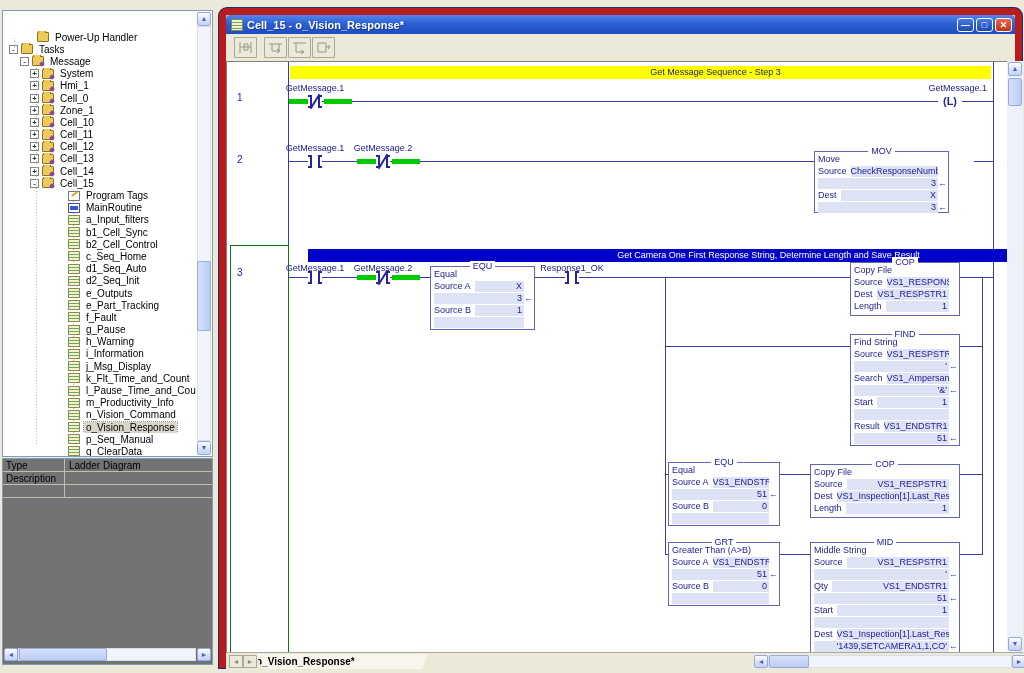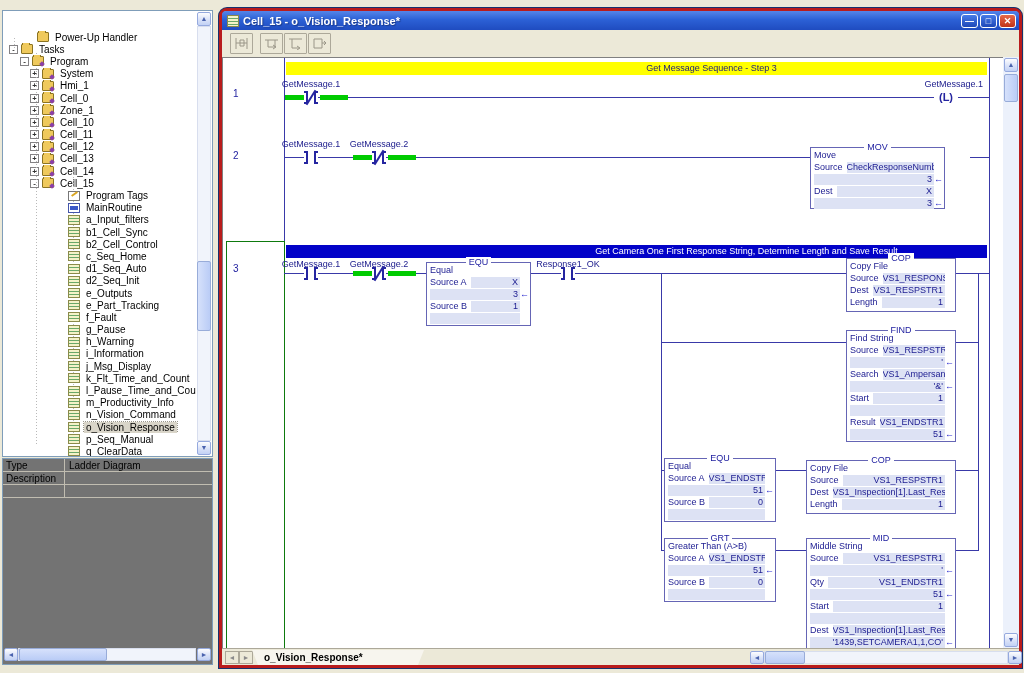--- a/index.html
+++ b/index.html
@@ -46,21 +46,21 @@
   .sbtn { position:absolute; background:linear-gradient(180deg,#FDFDFF,#D7E0F7 60%,#C3D2F5);
     border:1px solid #95A9DE; border-radius:2px; color:#4A63AE; font-size:7px;
     text-align:center; line-height:11px; }
   .sthumb { position:absolute; background:linear-gradient(90deg,#D6E1FB,#BACCF6);
     border:1px solid #98ACD9; border-radius:2px; }
   .sthumb.h { background:linear-gradient(180deg,#D6E1FB,#BACCF6); }
   .strack { position:absolute; background:#F1F4FB; border:1px solid #D8DEEE; }
 
   
   #child-window { position:absolute; left:219px; top:8px; width:803px; height:660px;
-    border:3px solid #b91c1c; border-radius:8px 8px 0 0; background:#ECE9D8;
+    border:7px solid #b91c1c; border-radius:8px 8px 0 0; background:#ECE9D8;
     box-shadow:0 0 0 1px #16326E; }
   #titlebar { position:absolute; left:0; top:0; width:100%; height:19px;
     background:linear-gradient(180deg,#5585E8 0%,#2C61D6 45%,#1F4CC0 100%);
     border-radius:4px 4px 0 0; display:flex; align-items:center; padding:0 3px; }
   #title-icon { width:12px; height:12px; margin:0 4px 0 2px; }
   #title-text { color:#fff; font-size:11px; font-weight:bold; flex:1;
     text-shadow:1px 1px 1px #1a3a8a; }
   .wbtn { width:17px; height:14px; margin-left:2px; border:1px solid #fff; border-radius:3px;
     background:linear-gradient(180deg,#477BE8,#1E48B8); color:#fff; font-size:9px;
     line-height:12px; text-align:center; font-weight:bold; }
@@ -73,21 +73,21 @@
 
   
   #ladder { position:absolute; left:0; top:46px; width:781px; height:591px; background:#fff;
     border-top:1px solid #808080; border-left:1px solid #808080; overflow:hidden; }
   #ladder-vscroll { position:absolute; left:781px; top:46px; width:16px; height:591px; background:#ECF1FB; }
   .wire { position:absolute; height:1px; background:#3939A8; }
   .vwire { position:absolute; width:1px; background:#3939A8; }
   .rnum { position:absolute; font-size:10px; color:#2222A0; width:40px; }
   .cmt { position:absolute; height:13px; font-size:9px; line-height:13px; text-align:center; }
   .cy { background:#FFFF00; color:#1c1c7a; }
-  .cbl { background:#0202C8; color:#fff; }
+  .cbl { background:#0202C8; color:#fff;margin-left:18px; }
   .clabel { position:absolute; font-size:9px; color:#20208E; height:10px; line-height:10px;
     text-align:center; white-space:nowrap; }
   .ct { position:absolute; width:14px; height:13px; background:#fff; }
   .cb { position:absolute; top:0; width:4px; height:13px; border:2px solid #2525A0; }
   .cb.l { left:0; border-left:none; } .cb.r { right:0; border-right:none; }
   .sl { position:absolute; left:6px; top:-2px; width:2px; height:17px; background:#2525A0;
     transform:rotate(32deg); }
   .pw { position:absolute; height:5px; background:#00CB00; }
   .coil { position:absolute; width:24px; height:14px; background:#fff; color:#2525A0;
     font-size:11px; font-weight:bold; text-align:center; line-height:13px; }
@@ -104,21 +104,21 @@
     overflow:hidden; height:11px; }
   .bra { width:8px; flex:none; color:#2D2DD0; font-weight:bold; font-size:9px; text-align:right; }
 
   
   #tabbar { position:absolute; left:0; top:637px; width:797px; height:17px; background:#ECE9D8;
     border-top:1px solid #ACA899; }
   .navbtn { position:absolute; top:2px; width:14px; height:13px; background:#ECE9D8;
     border:1px solid #ACA899; color:#8a8a8a; font-size:7px; line-height:11px; text-align:center; }
   #routine-tab { position:absolute; left:30px; top:1px; width:172px; height:15px; background:#F7F5EE;
     clip-path:polygon(0 0, 172px 0, 166px 100%, 6px 100%); filter:drop-shadow(0 1px 0 #999); }
-  #routine-tab span { display:block; font-size:10px; font-weight:bold; line-height:15px; padding-left:12px; }
+  #routine-tab span { display:block; font-size:10px; font-weight:bold; line-height:15px; }
 </style>
 </head>
 <body>
 
 <div id="tree-panel">
   <div id="tree-rows">
     <div class="guide" style="left:11px;top:27px;height:14px"></div>
     <div class="guide" style="left:33px;top:42px;height:392px"></div>
     <div class="guide" style="left:70px;top:160px;height:262px"></div>
 
@@ -127,21 +127,21 @@
         <span class="tl">Power-Up Handler</span>
       </div>
     <div class="ti lv1">
         <span class="eb">-</span>
         <span class="ic if"></span>
         <span class="tl">Tasks</span>
       </div>
     <div class="ti lv2">
         <span class="eb">-</span>
         <span class="ic ip"></span>
-        <span class="tl">Program</span>
+        <span class="tl">Message</span>
       </div>
     <div class="ti lv3">
         <span class="eb">+</span>
         <span class="ic ip"></span>
         <span class="tl">System</span>
       </div>
     <div class="ti lv3">
         <span class="eb">+</span>
         <span class="ic ip"></span>
         <span class="tl">Hmi_1</span>

